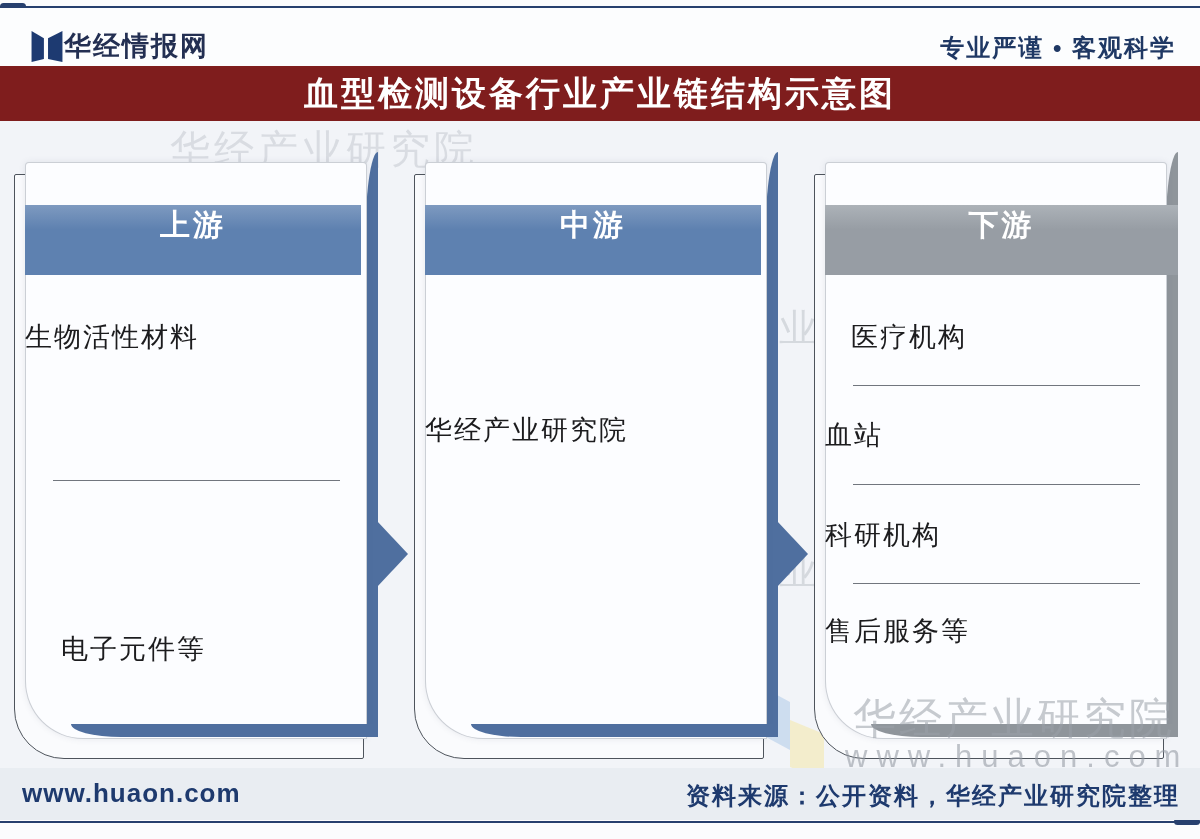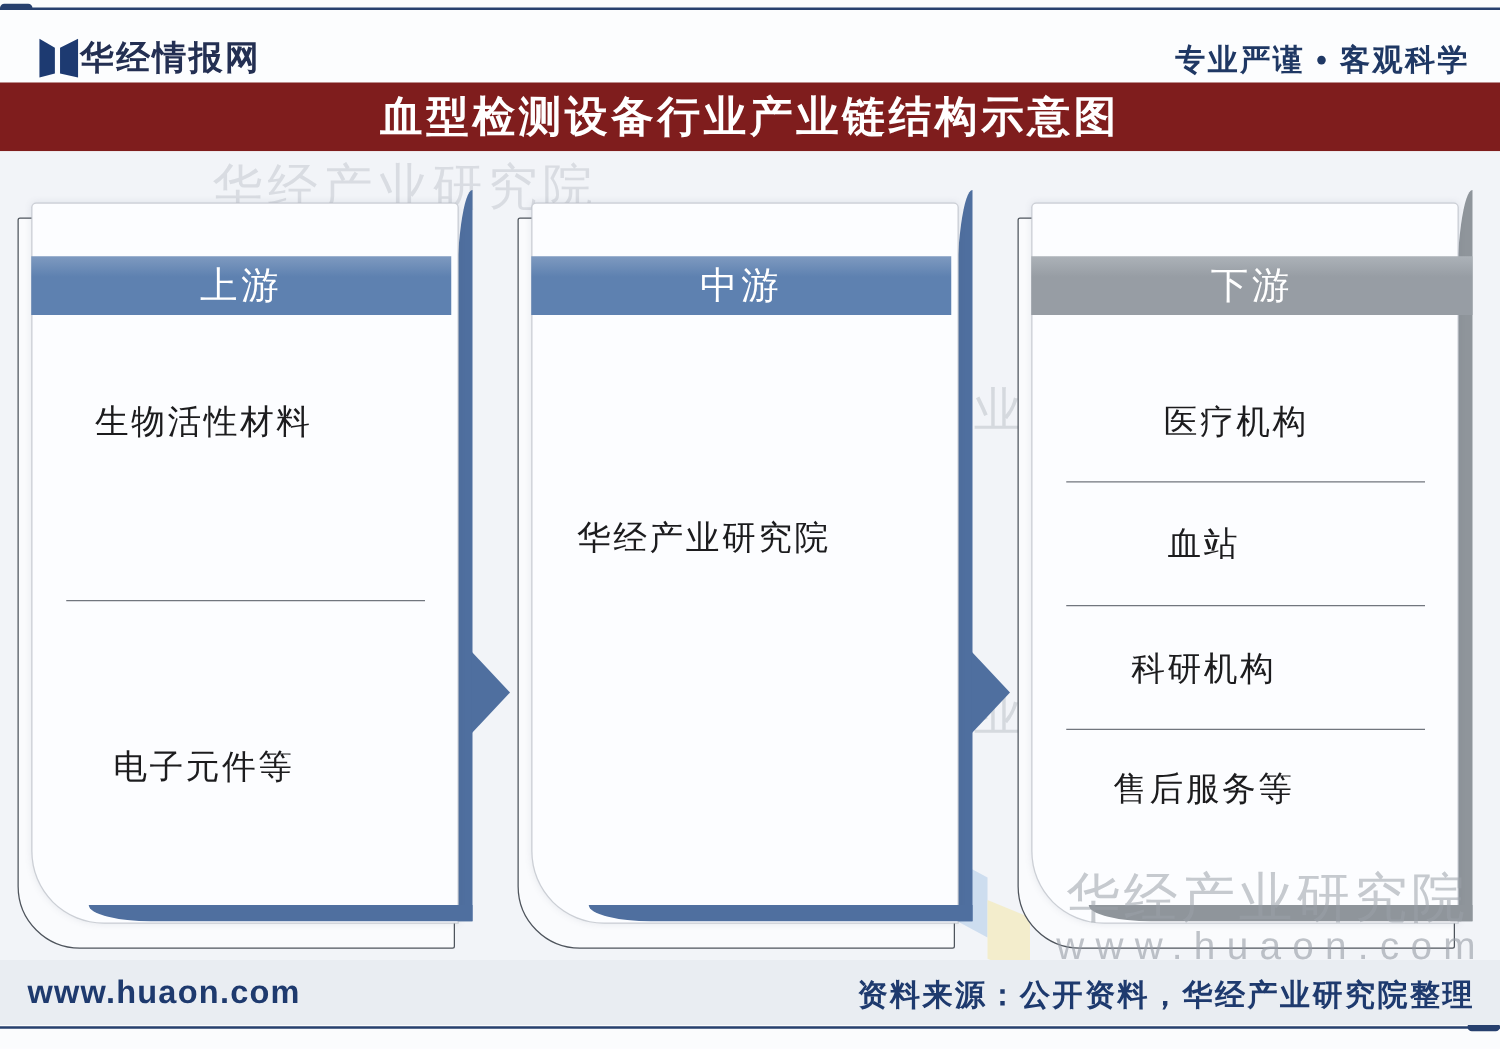--- a/index.html
+++ b/index.html
@@ -45,29 +45,29 @@
            box-shadow:0 0 6px rgba(90,100,120,.12);}
   .band-right{position:absolute;left:340px;top:-10px;width:13px;height:585px;
               border-top-left-radius:13px 95px;z-index:1;}
   .band-bottom{position:absolute;left:46px;top:562px;width:307px;height:13px;
                border-bottom-left-radius:50px 13px;z-index:3;}
   .blue .band-right,.blue .band-bottom{background:#4f6f9f;}
   .gray .band-right,.gray .band-bottom{background:#8f959b;}
   .arrow{position:absolute;left:352px;top:359px;width:0;height:0;z-index:1;
          border-top:33px solid transparent;border-bottom:33px solid transparent;
          border-left:31px solid #4f6f9f;}
-  .chead{position:absolute;left:0;top:43px;width:336px;height:47px;display:flex;align-items:center;
-         justify-content:center;color:#fff;font-size:30px;font-weight:normal;letter-spacing:3px;z-index:3;}
+  .chead{position:absolute;left:0;top:43px;width:336px;height:70px;display:flex;align-items:flex-start;
+         justify-content:center;color:#fff;font-size:30px;font-weight:bold;letter-spacing:3px;z-index:3;}
   .blue .chead{background:linear-gradient(#7e9ac0,#5e81b0 35%);}
   .gray .chead{background:linear-gradient(#acb2b8,#979da4 35%);width:353px;}
-  .citem{position:absolute;left:0;width:276px;text-align:center;font-size:27px;line-height:34px;
+  .citem{position:absolute;left:0;width:276px;text-align:left;font-size:27px;line-height:34px;
          color:#1c1c1e;letter-spacing:2px;z-index:3;}
   .divider{position:absolute;left:28px;width:287px;height:0;border-top:1.5px solid #71767e;z-index:3;}
   
-  .c1 .i0{top:158px;} .c1 .d0{top:318px;} .c1 .i1{top:434px;}
+  .c1 .i0{top:158px;} .c1 .d0{top:318px;} .c1 .i1{top:470px;padding-left:36px;}
   .c2 .i0{top:251px;}
   .c3 .i0{top:158px;padding-left:26px;} .c3 .d0{top:223px;}
   .c3 .i1{top:256px;} .c3 .d1{top:322px;}
   .c3 .i2{top:356px;} .c3 .d2{top:421px;}
   .c3 .i3{top:452px;}
 
   
   .footerbar{position:absolute;left:0;top:768px;width:1200px;height:52px;background:#e9edf2;z-index:7;}
   .footer-site{position:absolute;left:22px;top:10px;font-size:26px;font-weight:600;color:#1e3a6e;letter-spacing:1px;}
   .footer-source{position:absolute;right:20px;top:12px;font-size:24px;font-weight:600;color:#1e3a6e;letter-spacing:2px;}

